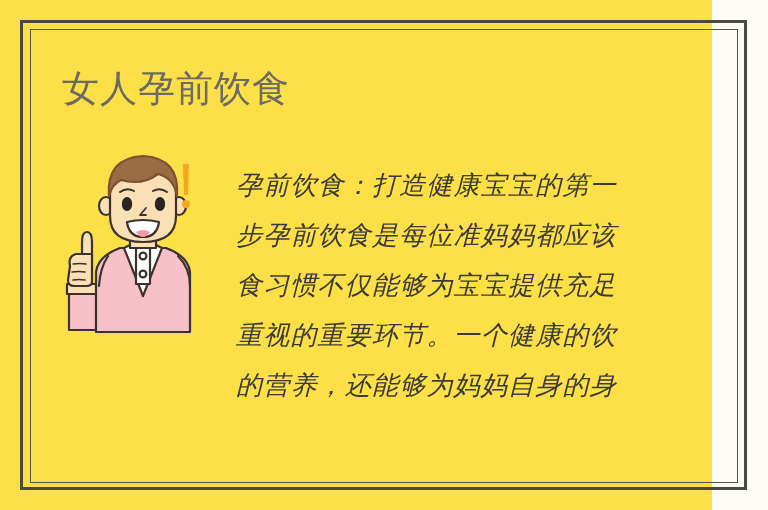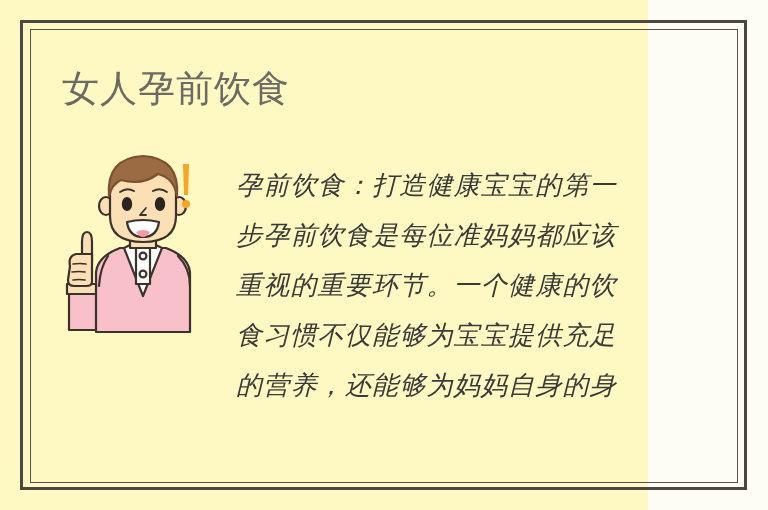--- a/index.html
+++ b/index.html
@@ -8,23 +8,23 @@
   }
   body {
     width: 768px;
     height: 510px;
     overflow: hidden;
     background: #FDFCF5;
     font-family: "Liberation Sans", sans-serif;
   }
   #poster {
     position: relative;
-    width: 648px;
+    width: 712px;
     height: 510px;
-    background: #fef9c3;
+    background: #fde047;
   }
   
   .frame-outer {
     position: absolute;
     left: 20px;
     top: 20px;
     width: 727px;
     height: 470px;
     border: 3px solid #4A4840;
     box-sizing: border-box;
@@ -145,18 +145,18 @@
 
     <svg class="bang" viewBox="0 0 16 46" xmlns="http://www.w3.org/2000/svg">
       <path d="M5 0 L11 0 L10 31 L6 31 Z" fill="#F5A623"></path>
       <circle cx="8" cy="40" r="4" fill="#F5A623"></circle>
     </svg>
   </div>
 
   <div class="body-copy">
     <div class="body-line">孕前饮食：打造健康宝宝的第一</div>
     <div class="body-line">步孕前饮食是每位准妈妈都应该</div>
+    <div class="body-line">食习惯不仅能够为宝宝提供充足</div>
     <div class="body-line">重视的重要环节。一个健康的饮</div>
-    <div class="body-line">食习惯不仅能够为宝宝提供充足</div>
     <div class="body-line">的营养，还能够为妈妈自身的身</div>
   </div>
 
 </div>
 
 </body></html>

